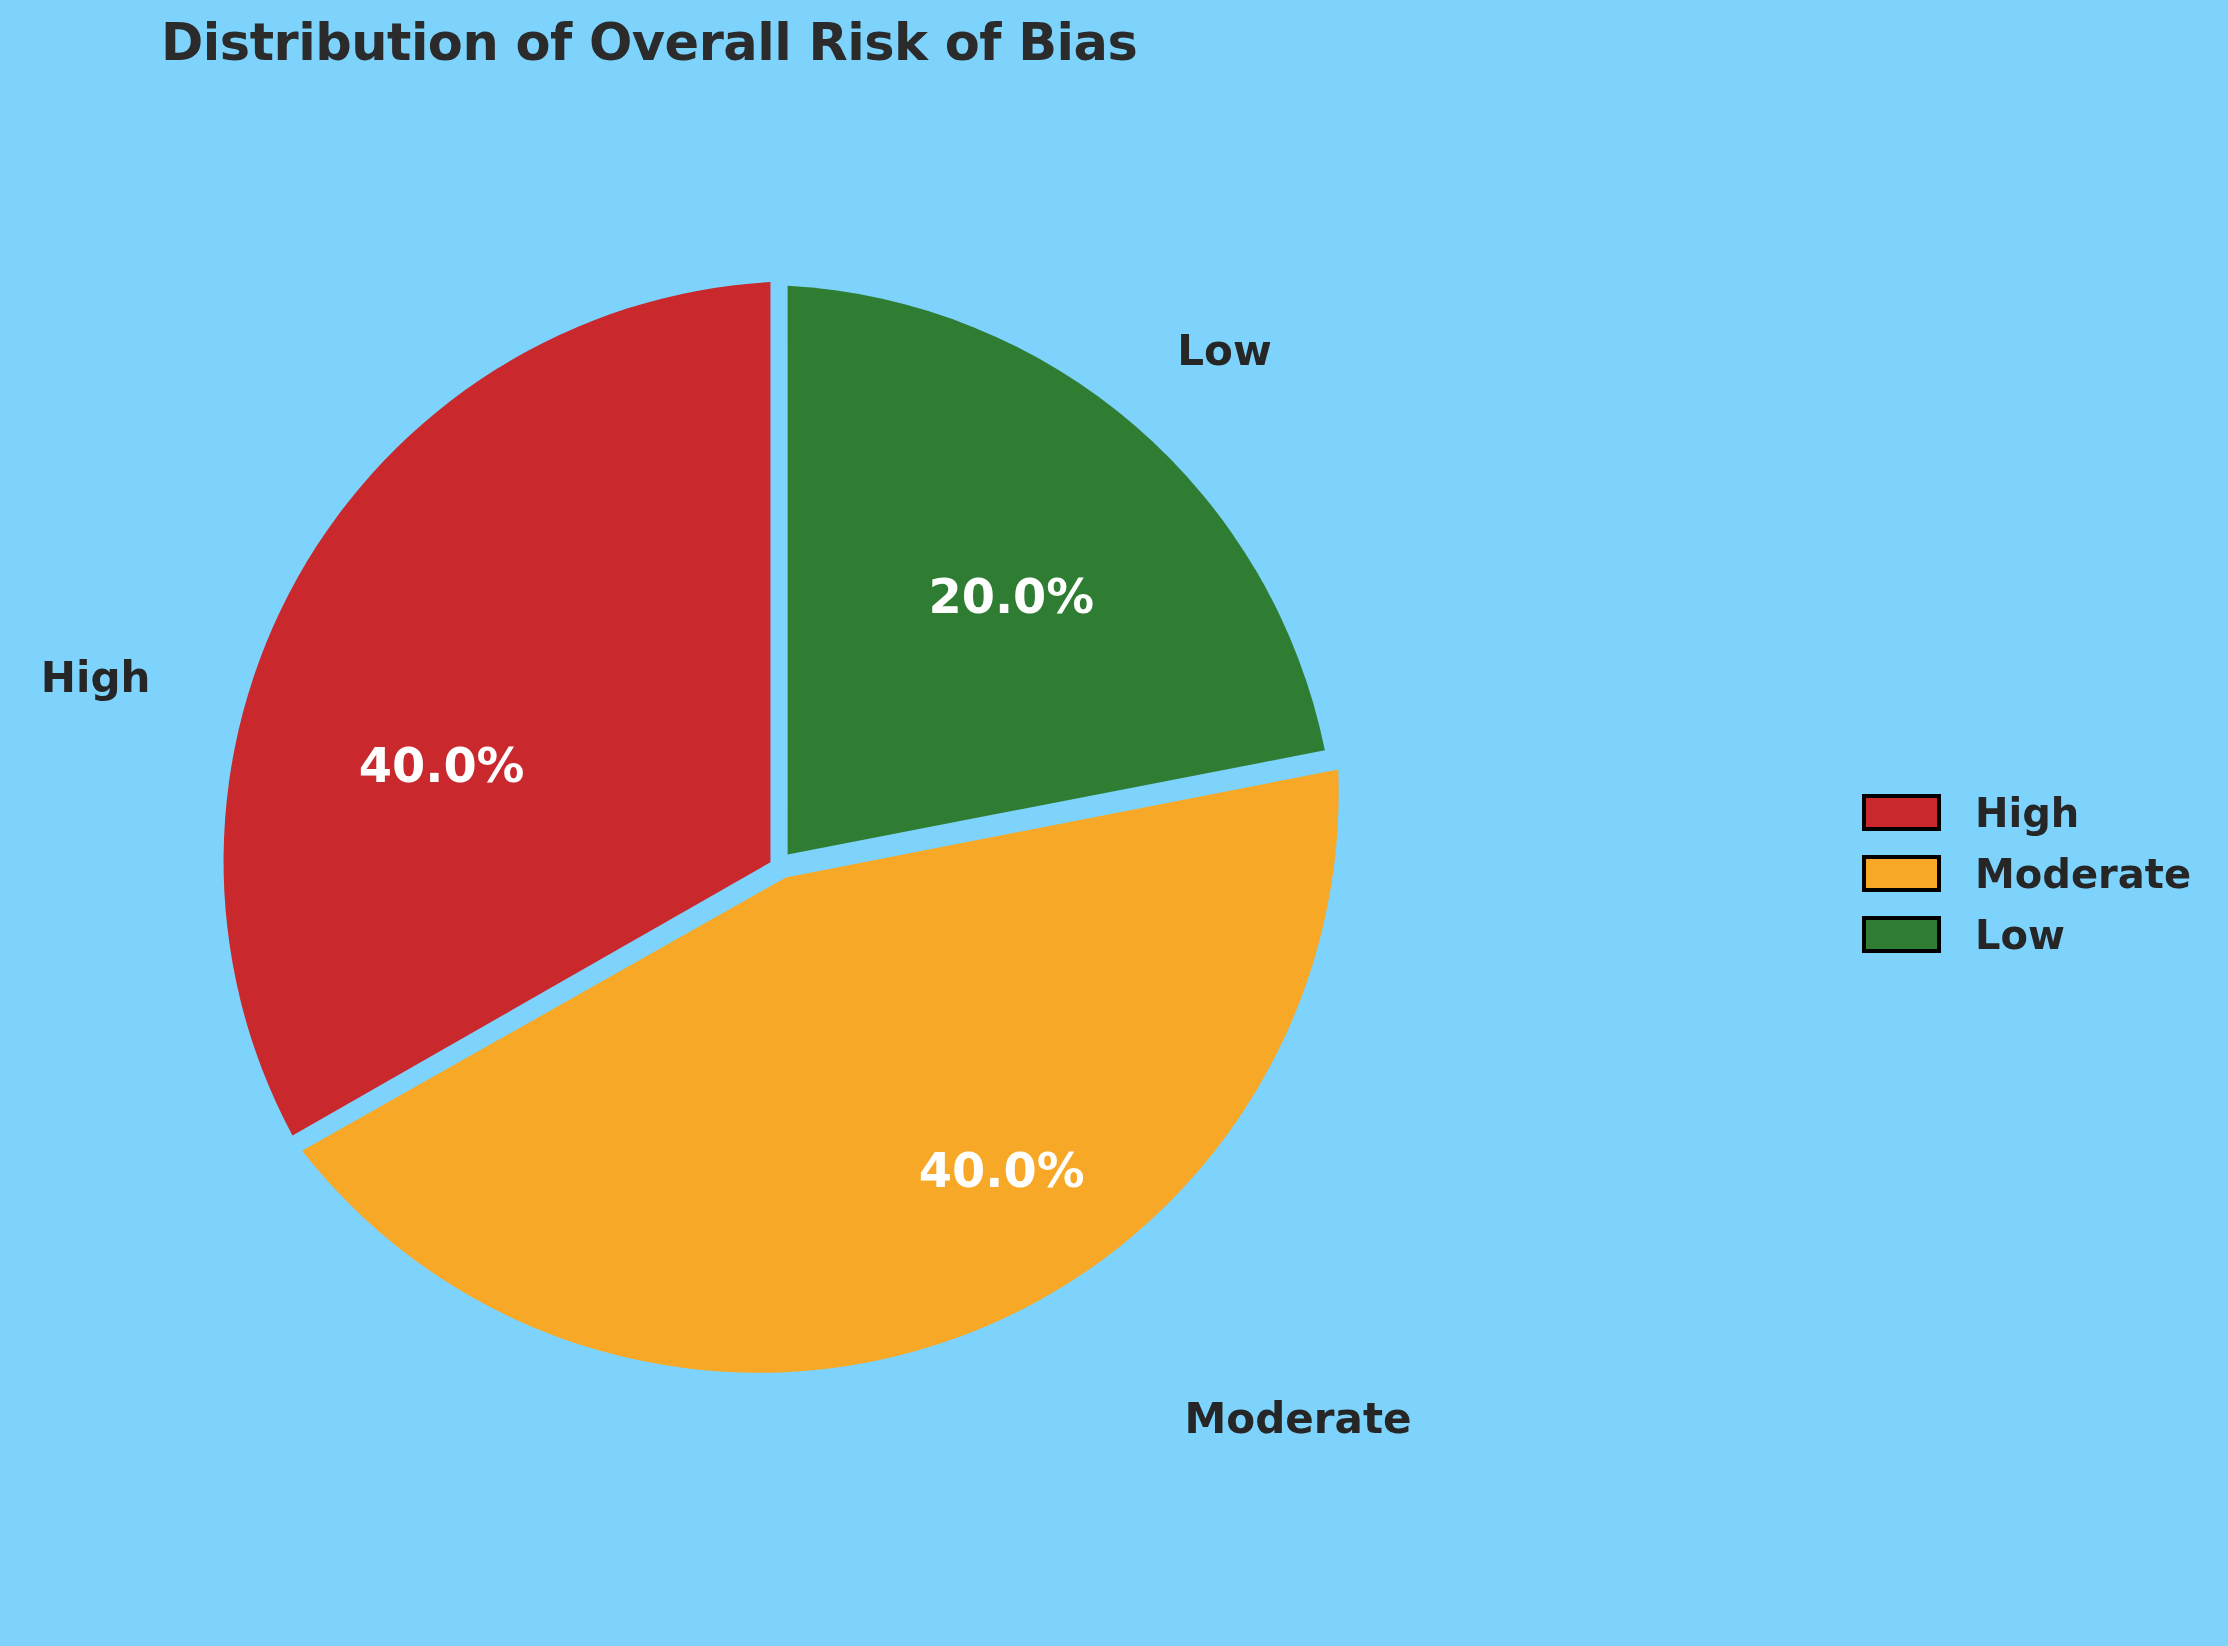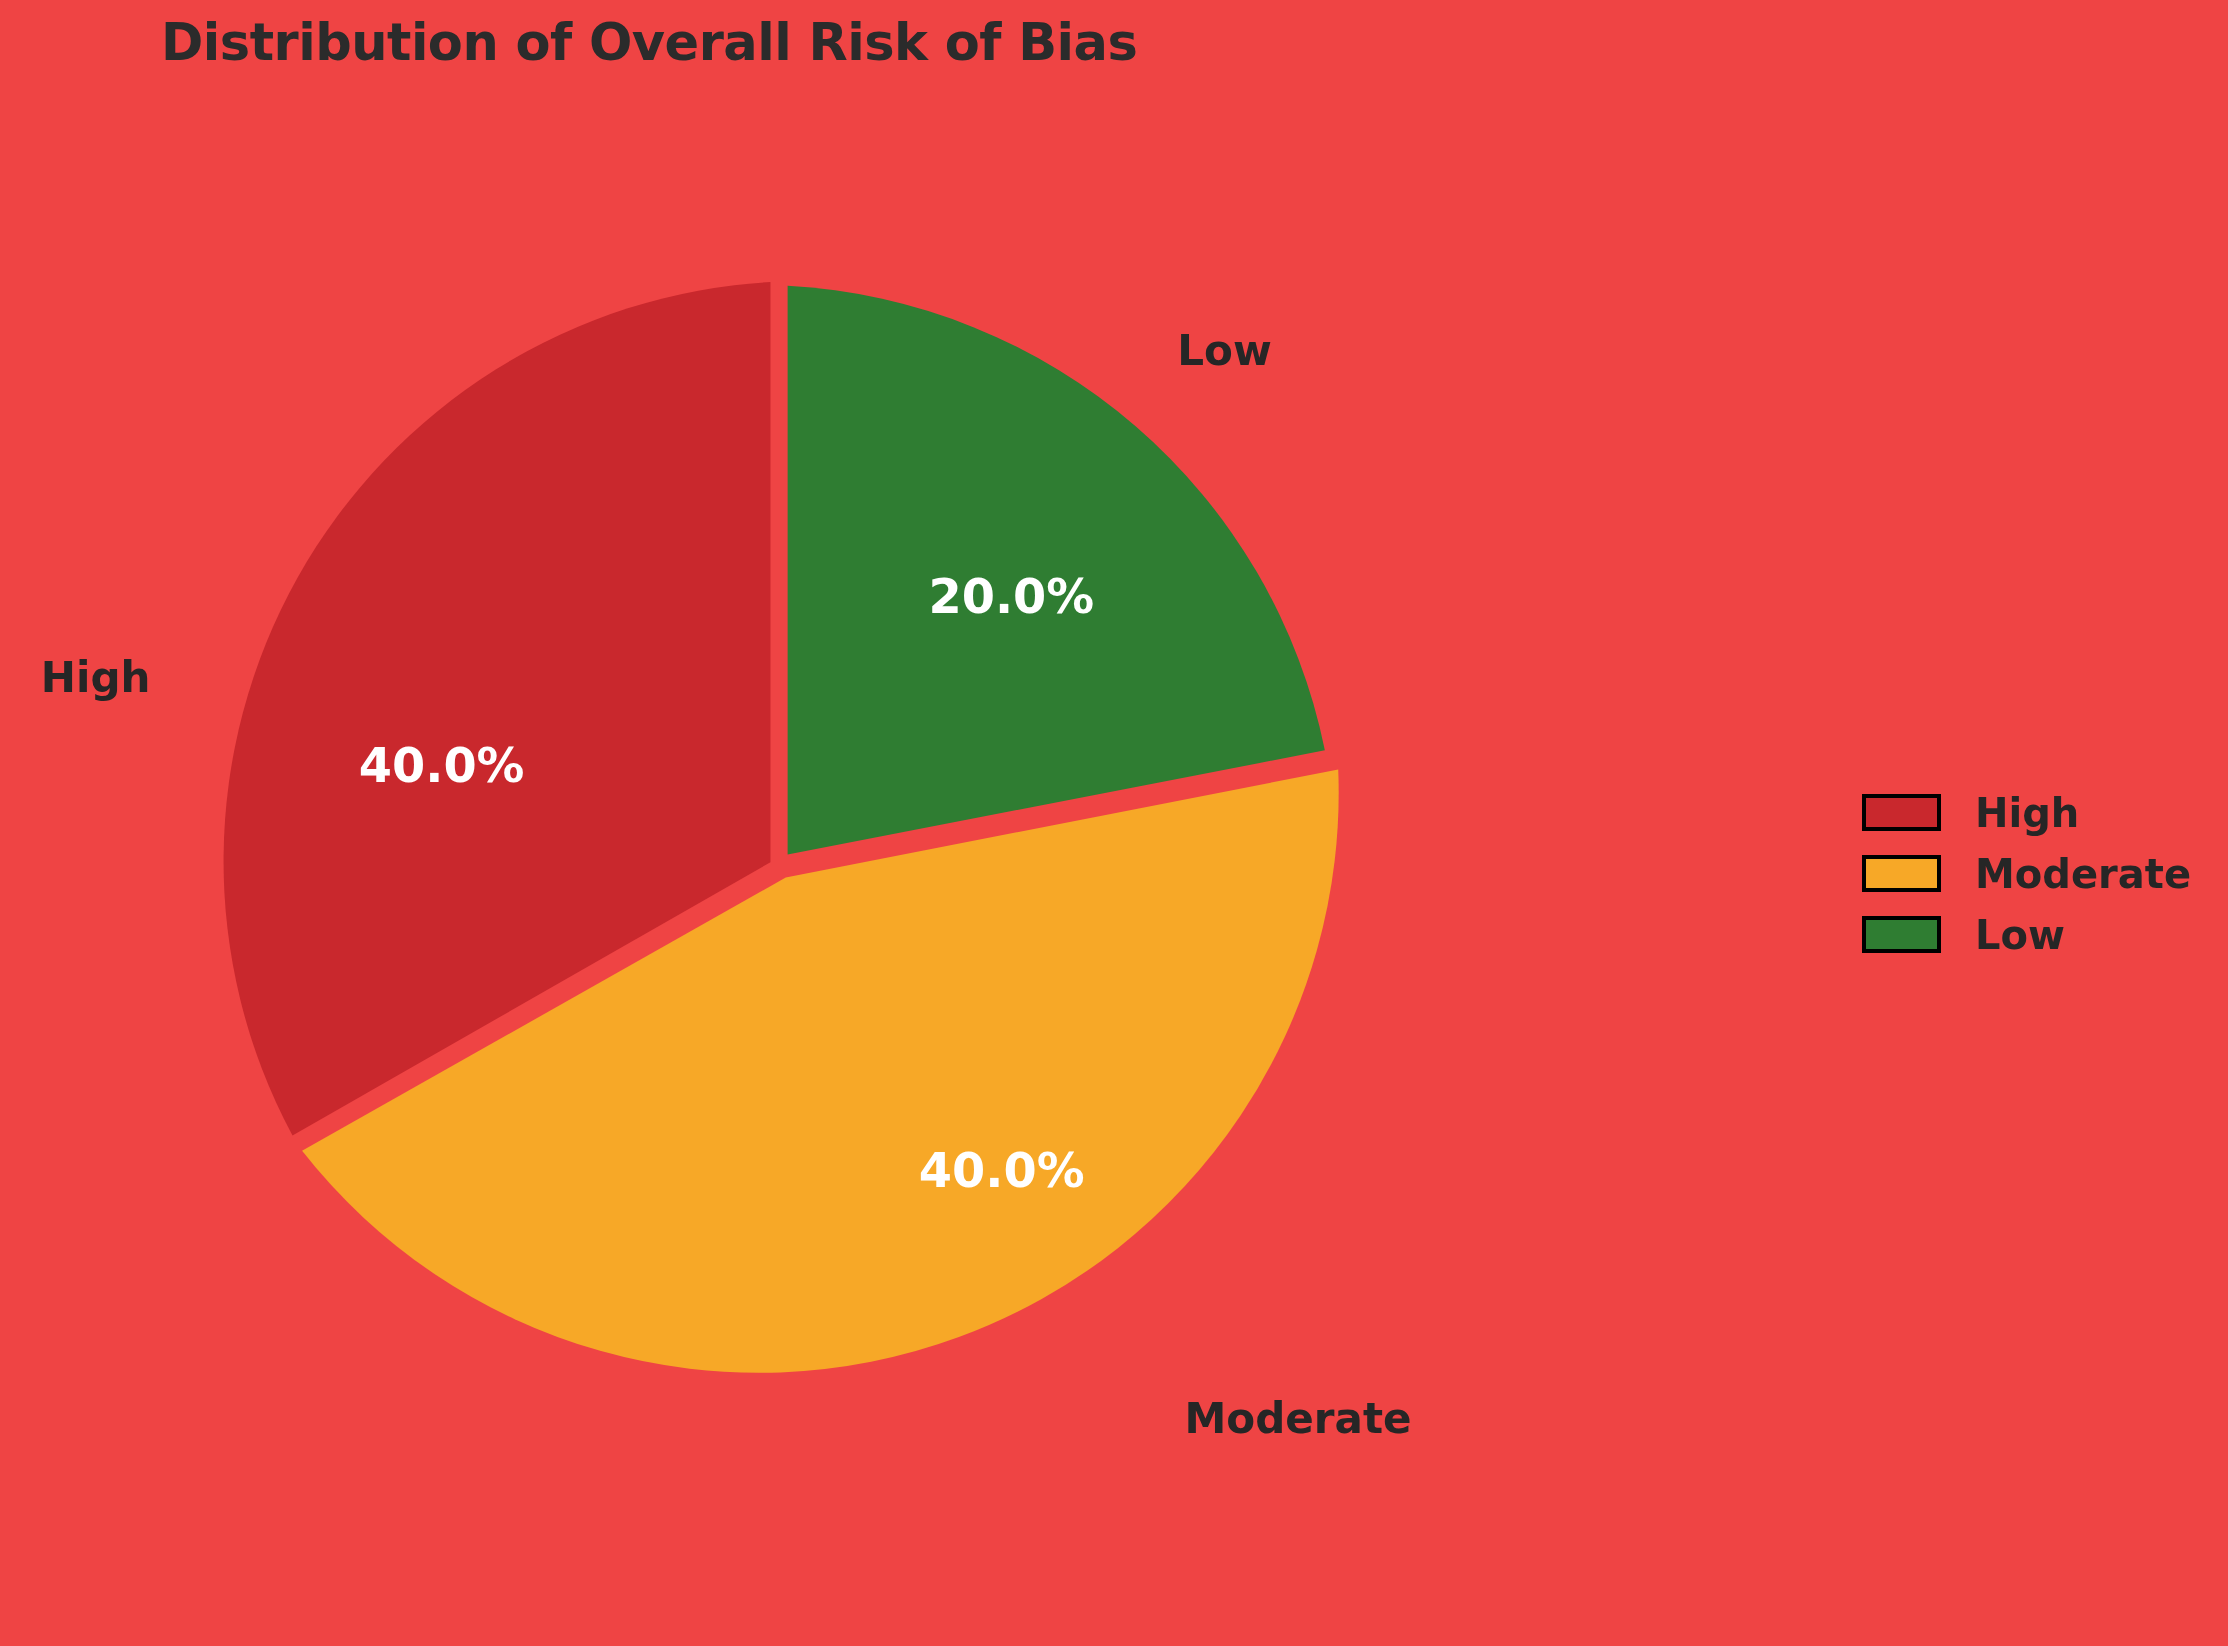--- a/index.html
+++ b/index.html
@@ -13,21 +13,21 @@
     font-family: "DejaVu Sans", sans-serif;
     overflow: hidden;
     position: relative;
   }
   #figure {
     position: absolute;
     left: 0;
     top: 0;
     width: 2228px;
     height: 1646px;
-    background: #ef4444;
+    background: #7dd3fc;
   }
   #chart-title {
     position: absolute;
     left: 161px;
     top: 13.4px;
     font-size: 51px;
     font-weight: bold;
     color: #2b2b2b;
     letter-spacing: -0.5px;
     white-space: nowrap;

